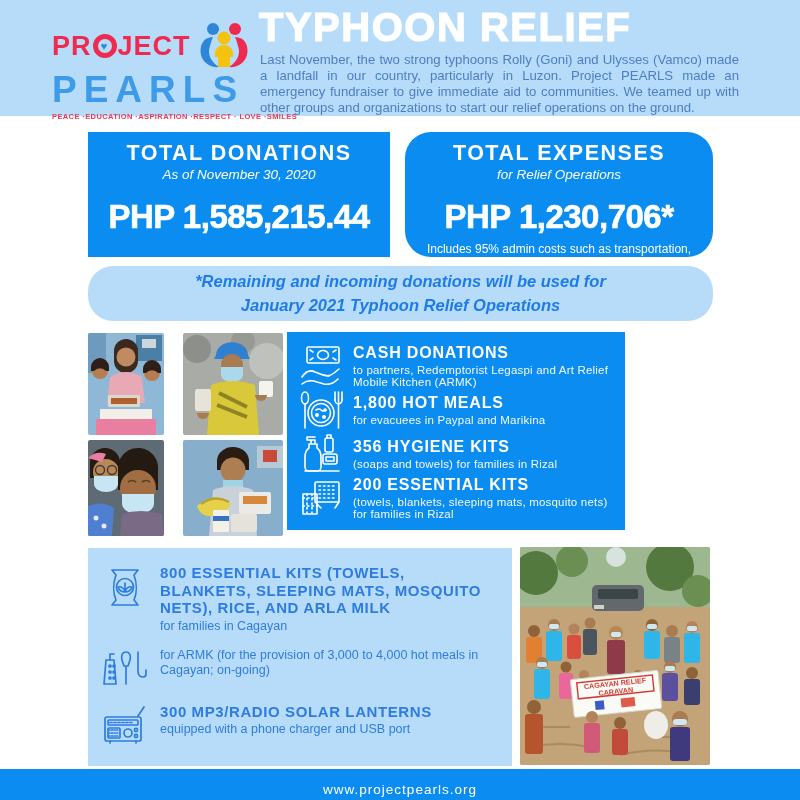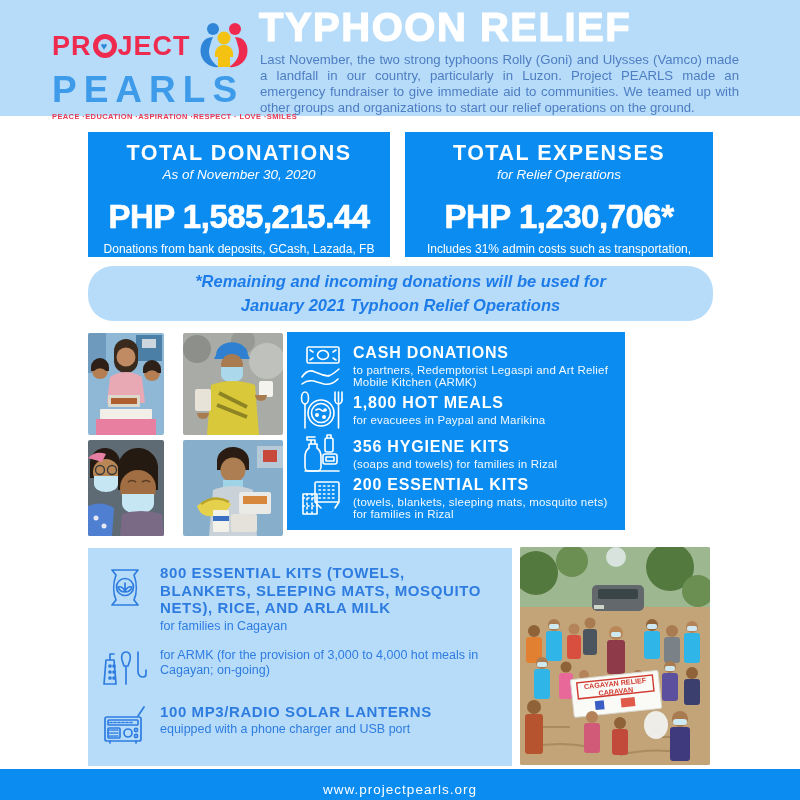--- a/index.html
+++ b/index.html
@@ -18,21 +18,21 @@
   .logo-o { display:inline-flex; width:24px; height:24px; border:5px solid #ee2b4f; border-radius:50%; align-items:center; justify-content:center; margin:0 1px; }
   .logo-o .heart { color:#2f86d8; font-size:11px; line-height:1; }
   .logo-people { width:52px; height:48px; margin-left:2px; }
   .logo-pearls { font-size:37px; font-weight:bold; color:#3d9be9; letter-spacing:7px; line-height:1; margin-top:1px; }
   .logo-tagline { font-size:7.5px; font-weight:bold; color:#e93a55; letter-spacing:0.4px; margin-top:4px; white-space:nowrap; }
   .main-title { position:absolute; left:259px; top:5px; font-size:40px; font-weight:bold; color:#ffffff; letter-spacing:1.5px; -webkit-text-stroke:1.2px #ffffff; }
   .intro { position:absolute; left:260px; top:52px; width:479px; font-size:13.2px; line-height:1.2; color:#4e7ec2; text-align:justify; }
   
   .stat-box { position:absolute; top:132px; height:125px; background:#0b8cf1; color:#ffffff; text-align:center; padding-top:9px; }
   .stat-box.left { left:88px; width:302px; }
-  .stat-box.right { left:405px; width:308px; }
+  .stat-box.right { left:405px; width:308px;border-radius:26px; }
   .stat-title { font-size:21.5px; font-weight:bold; letter-spacing:1.5px; }
   .stat-sub { font-size:13.5px; font-style:italic; margin-top:1px; }
   .stat-amount { font-size:33px; font-weight:bold; letter-spacing:-0.5px; margin-top:16px; -webkit-text-stroke:0.6px #ffffff; }
   .stat-caption { font-size:12px; line-height:1.3; margin-top:6px; padding:0 14px; }
   
   .note-box { position:absolute; left:88px; top:266px; width:625px; height:55px; background:#b7dcfa;
     display:flex; flex-direction:column; justify-content:center; text-align:center;
     color:#1e7ce8; font-size:16.5px; font-weight:bold; font-style:italic; line-height:1.4;border-radius:25px; }
   
   .photo { position:absolute; border-radius:2px; overflow:hidden; }
@@ -90,27 +90,26 @@
       <div class="logo-tagline">PEACE ·EDUCATION ·ASPIRATION ·RESPECT · LOVE ·SMILES</div>
     </div>
     <div class="main-title">TYPHOON RELIEF</div>
     <div class="intro">Last November, the two strong typhoons Rolly (Goni) and Ulysses (Vamco) made a landfall in our country, particularly in Luzon. Project PEARLS made an emergency fundraiser to give immediate aid to communities. We teamed up with other groups and organizations to start our relief operations on the ground.</div>
   </div>
 
   <div class="stat-box left">
     <div class="stat-title">TOTAL DONATIONS</div>
     <div class="stat-sub">As of November 30, 2020</div>
     <div class="stat-amount">PHP 1,585,215.44</div>
-    <div class="stat-caption">Donations from bank deposits, GCash, Lazada, FB Fundraiser, Paypal, and Venmo</div>
   </div>
   <div class="stat-box right">
     <div class="stat-title">TOTAL EXPENSES</div>
     <div class="stat-sub">for Relief Operations</div>
     <div class="stat-amount">PHP 1,230,706*</div>
-    <div class="stat-caption">Includes 31% admin costs such as transportation, food, Covid-19 test, etc.</div>
+    <div class="stat-caption">Includes 95% admin costs such as transportation, food, Covid-19 test, etc.</div>
   </div>
 
   <div class="note-box">
     <div>*Remaining and incoming donations will be used for</div>
     <div>January 2021 Typhoon Relief Operations</div>
   </div>
 
   <div class="photo ph1">
     <svg viewBox="0 0 76 102" preserveAspectRatio="none">
       <rect width="76" height="102" fill="#8fb7d6"></rect>
@@ -306,21 +305,21 @@
           <path d="M8 19.5 h2 M12 19.5 h2 M16 19.5 h2 M20 19.5 h2 M24 19.5 h2 M28 19.5 h2"></path>
           <rect x="6" y="25" width="12" height="10" rx="1"></rect>
           <path d="M7 27 h10 M7 30 h10 M7 33 h10" stroke-dasharray="1 1.6"></path>
           <circle cx="26" cy="30" r="4"></circle>
           <circle cx="34" cy="27" r="1.6"></circle>
           <circle cx="34" cy="33" r="1.6"></circle>
           <path d="M8 38 v2 M34 38 v2"></path>
         </svg>
       </span>
       <div>
-        <div class="up-title">100 MP3/RADIO SOLAR LANTERNS</div>
+        <div class="up-title">300 MP3/RADIO SOLAR LANTERNS</div>
         <div class="up-detail">equipped with a phone charger and USB port</div>
       </div>
     </div>
 
   </div>
 
   <div class="photo big-photo">
     <svg viewBox="0 0 190 218" preserveAspectRatio="none">
       <rect width="190" height="218" fill="#c2a478"></rect>
       <rect width="190" height="70" fill="#9db891"></rect>

